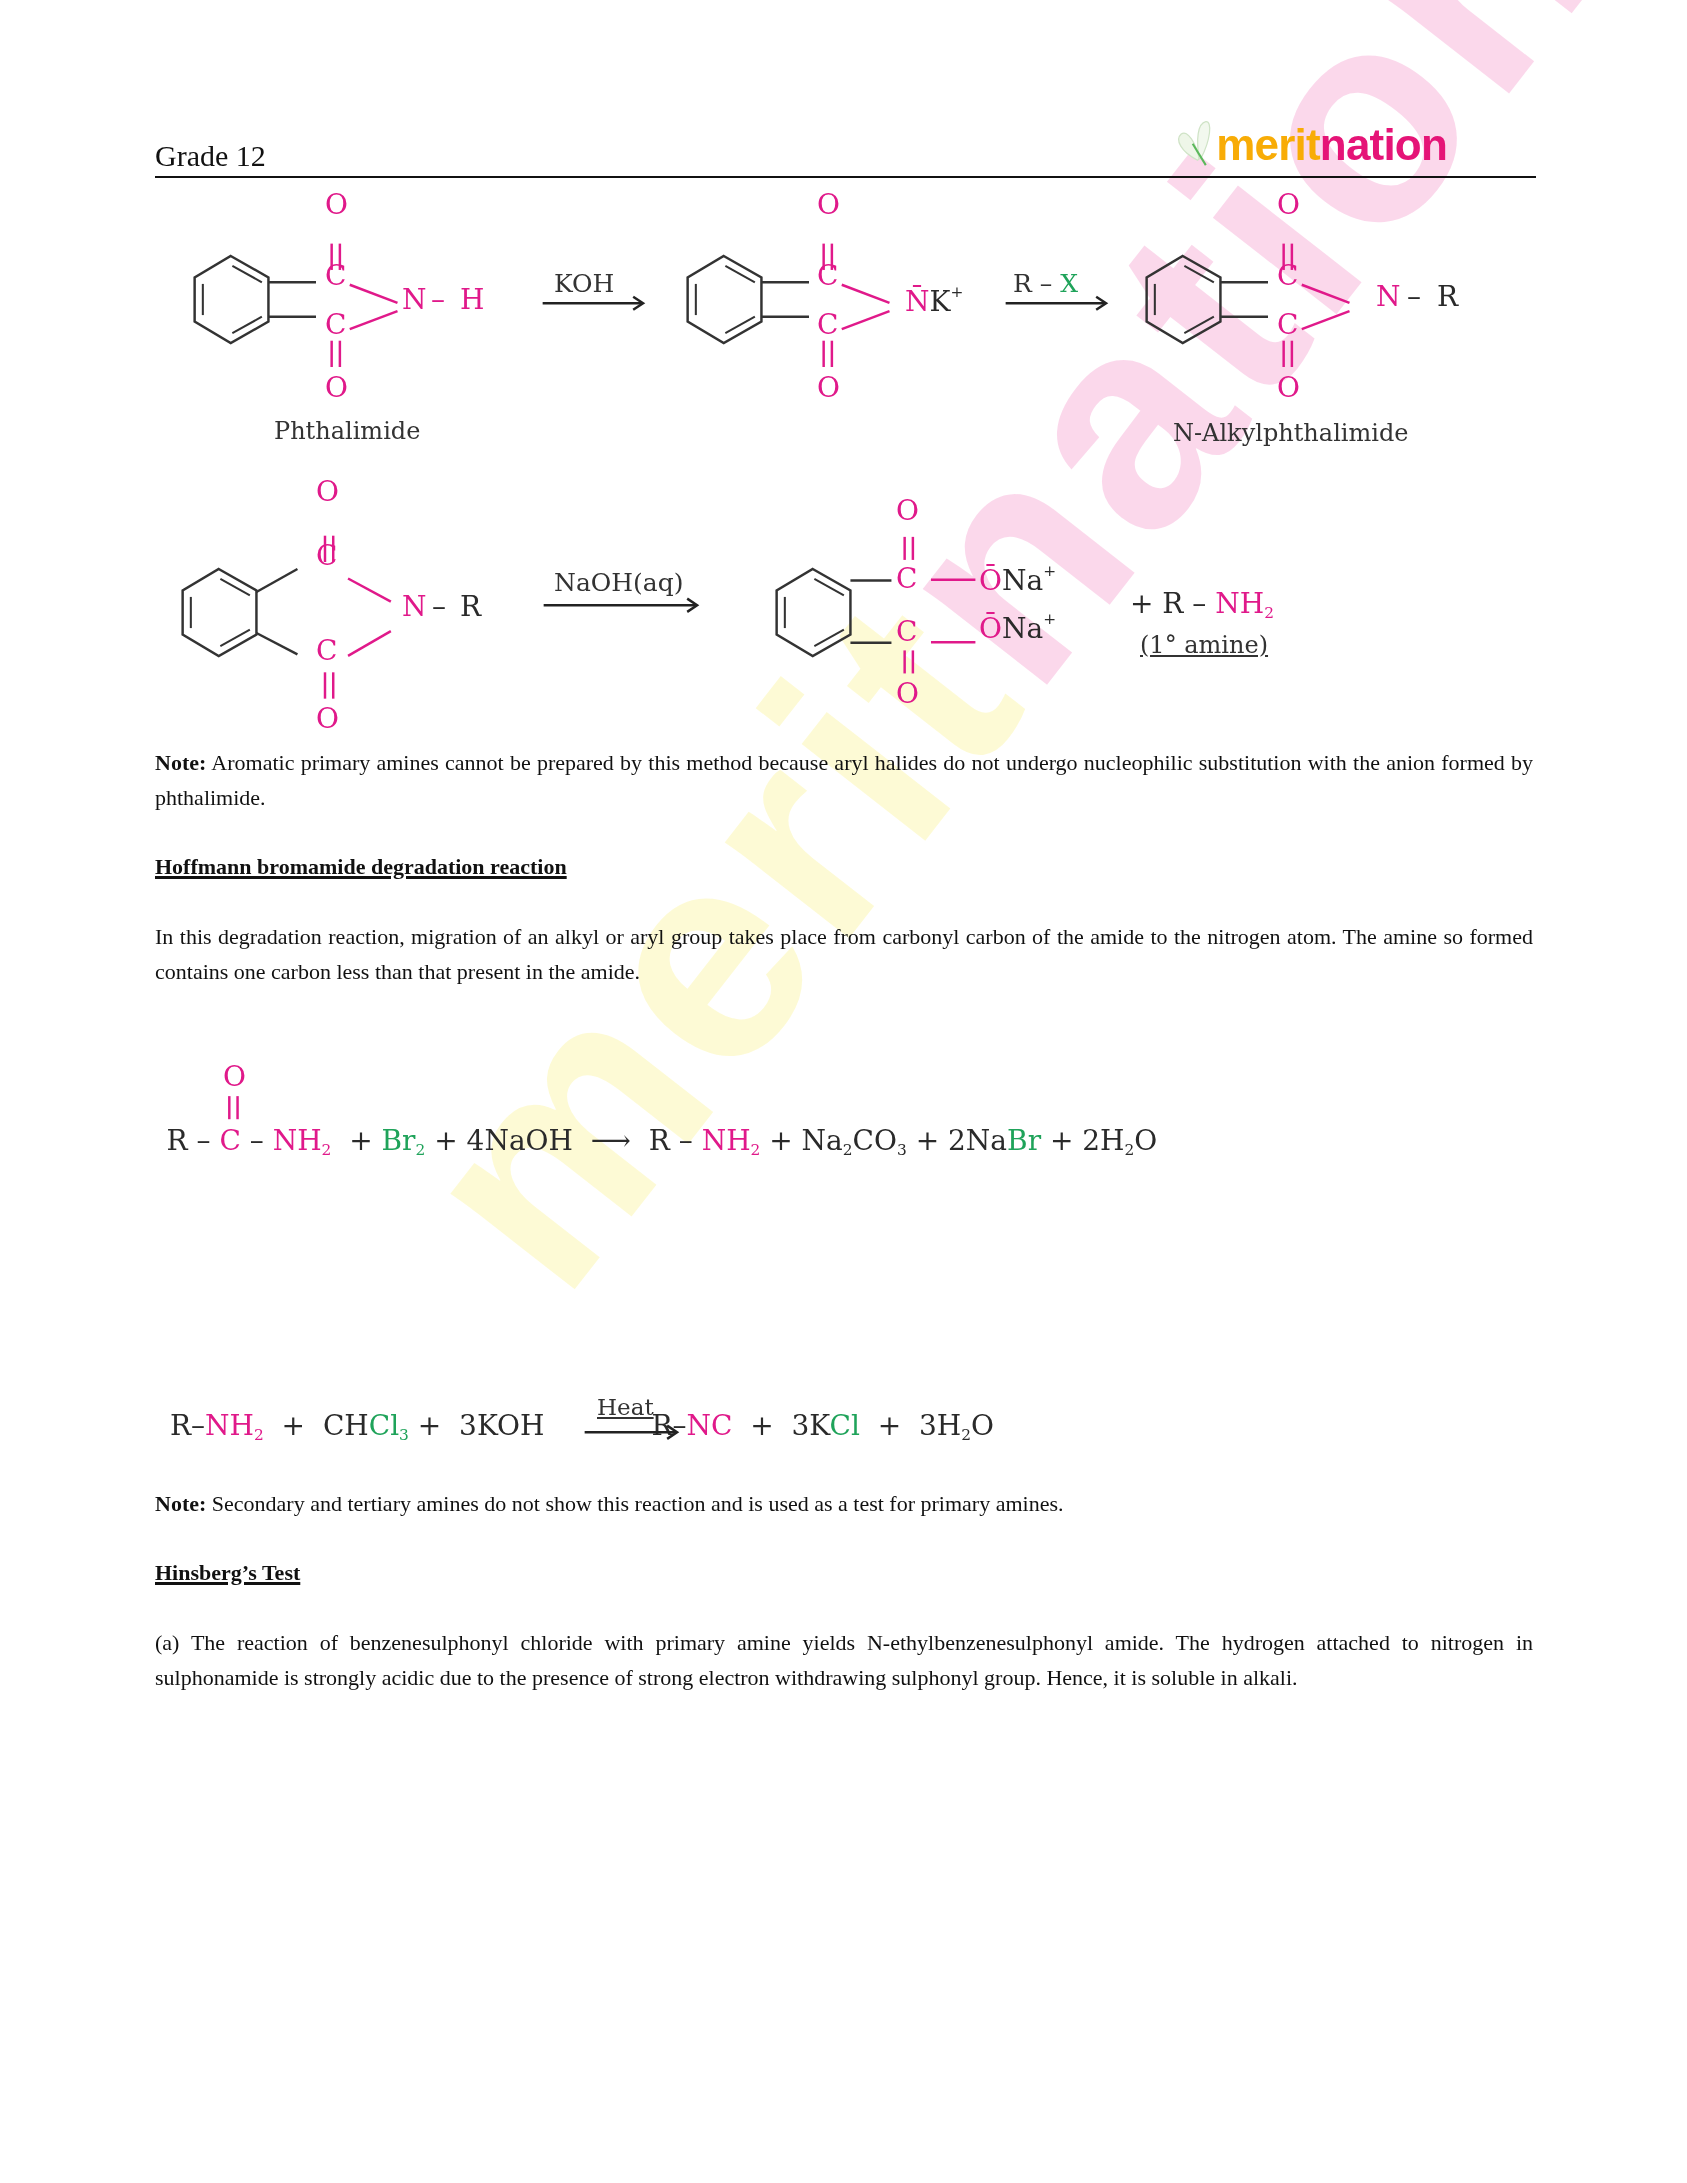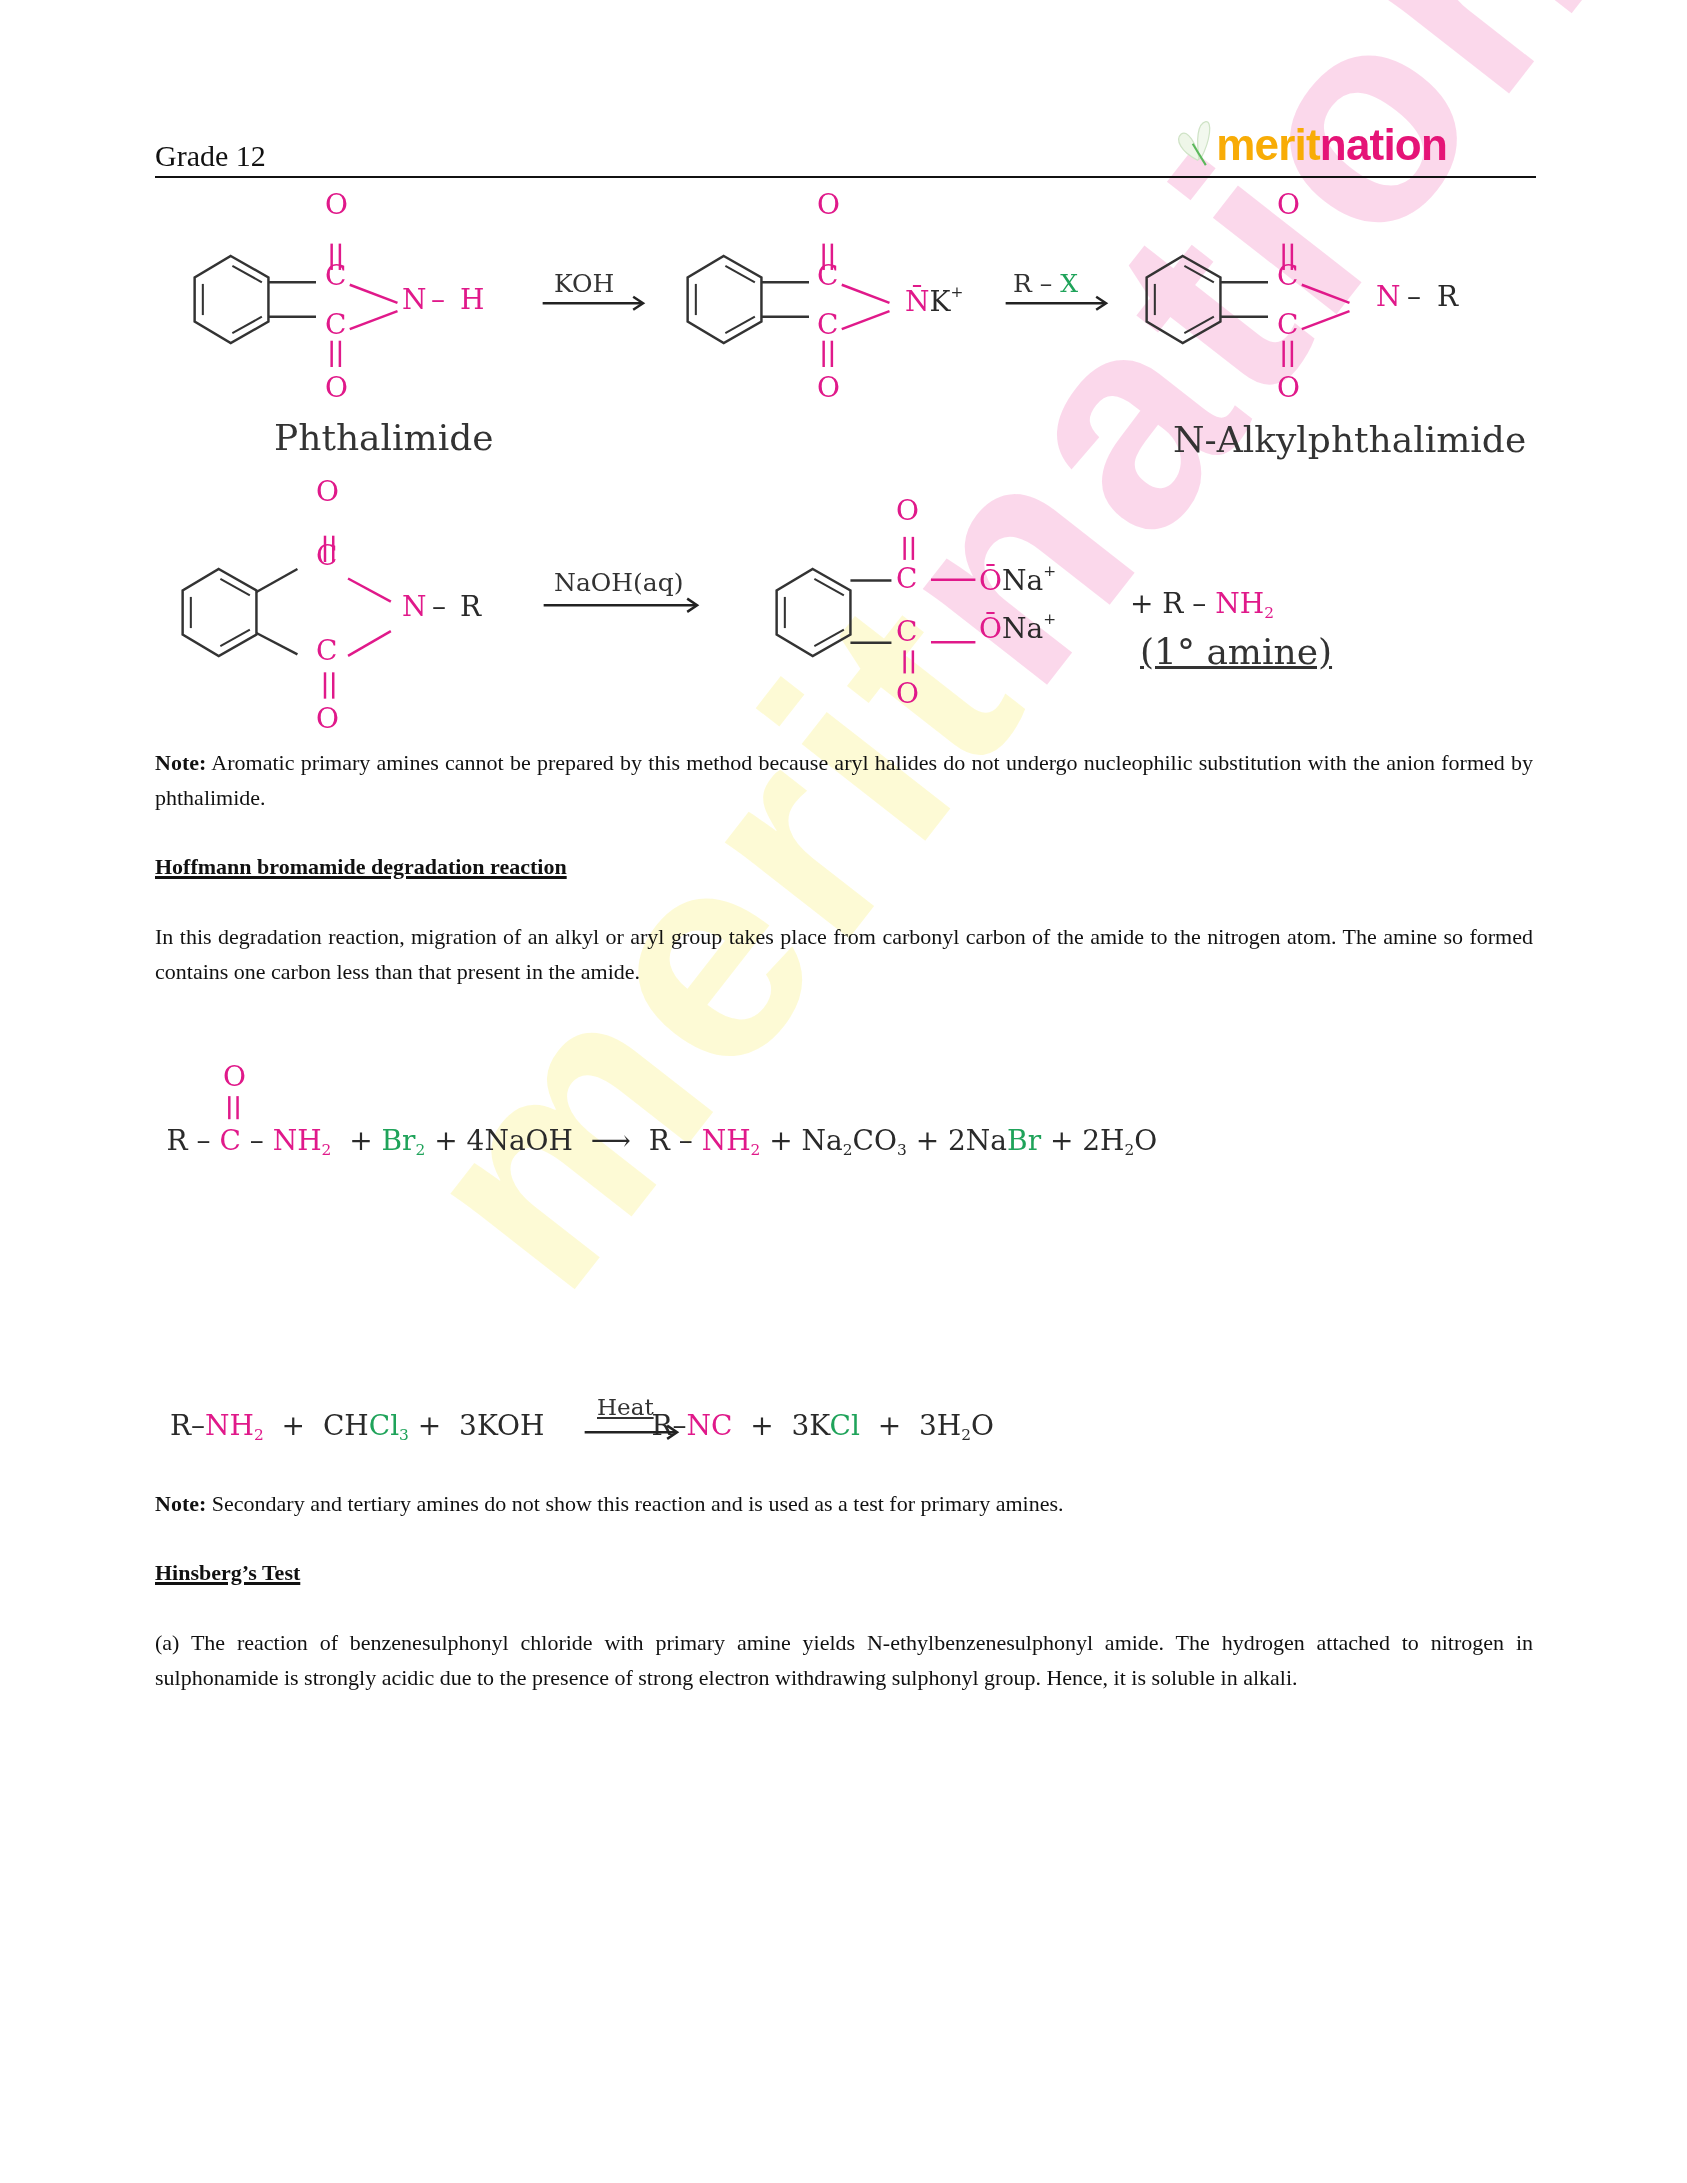--- a/index.html
+++ b/index.html
@@ -18,21 +18,21 @@
   .logo { position: absolute; right: 89px; bottom: 5px; font-family: "Liberation Sans", sans-serif;
           font-size: 44px; font-weight: bold; letter-spacing: -0.8px; margin-top: 12px; }
   .logo .l1 { color: #f8ac06; }
   .logo .l2 { color: #e51477; }
   .logo-butterfly { position: absolute; left: -43px; bottom: 3.3px; width: 41px; height: 48px; }
 
   .content { position: absolute; left: 155px; top: 0; width: 1378px; z-index: 2; }
   .chem { position: absolute; font-family: "DejaVu Serif", serif; font-size: 28px; color: #2a2a2a; }
   .pk { color: #e0198a; }
   .gr { color: #1fa35a; }
-  .caption { font-family: "DejaVu Serif", serif; font-size: 36px; color: #333; position: absolute; }
+  .caption { font-family: "DejaVu Serif", serif; font-size: 24px; color: #333; position: absolute; }
   .arrow-label { font-family: "DejaVu Serif", serif; font-size: 25px; color: #333; position: absolute; }
   sub.s { font-size: 0.55em; vertical-align: -0.35em; }
   sup.s { font-size: 0.55em; vertical-align: 0.9em; }
 
   .para { position: absolute; left: 0; width: 1378px; font-size: 22px; line-height: 35px; text-align: justify; }
   .para b { font-weight: bold; }
   .heading { font-weight: bold; text-decoration: underline; text-decoration-thickness: 2.5px; }
   svg { position: absolute; overflow: visible; }
 </style>
 </head>

